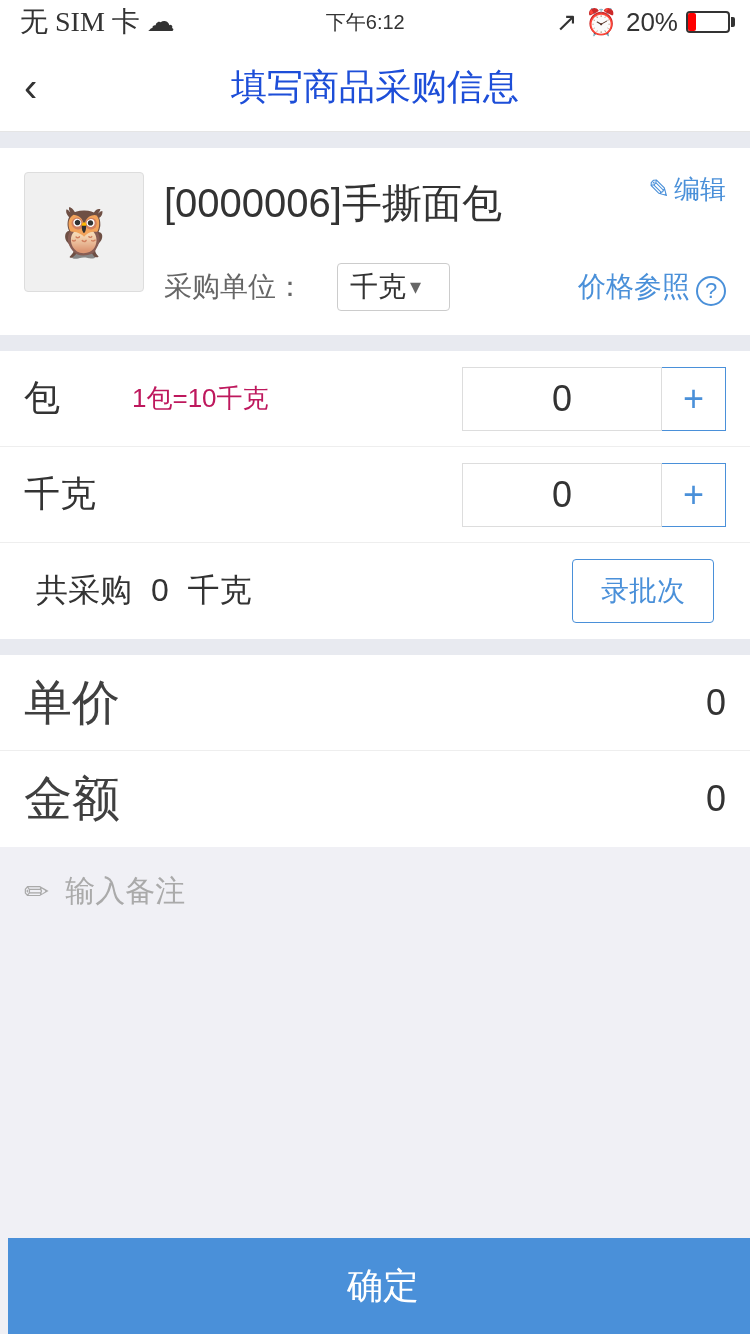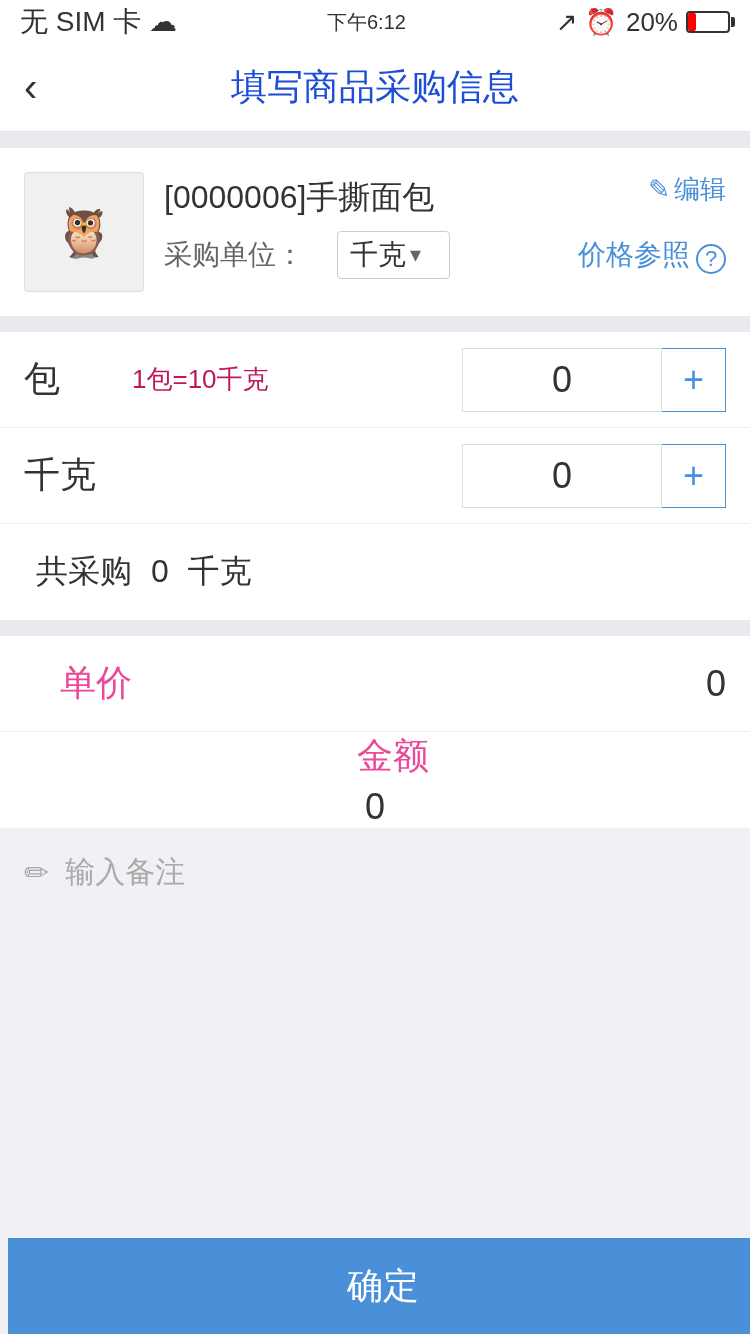--- a/index.html
+++ b/index.html
@@ -18,21 +18,21 @@
       width: 750px;
       height: 44px;
       background: #fff;
       display: flex;
       align-items: center;
       justify-content: space-between;
       padding: 0 20px;
       font-size: 28px;
       font-weight: 500;
     }
-    .status-left { display: flex; align-items: flex-start; gap: 10px; }
+    .status-left { display: flex; align-items: flex-start; gap: 10px; font-family: Liberation Serif, serif; }
     .status-center { font-size: 20px; font-weight: 400; text-align: center; }
     .status-right { display: flex; align-items: center; gap: 8px; font-size: 26px; }
     .battery-icon {
       width: 44px; height: 22px; border: 2px solid #333; border-radius: 4px; position: relative; display: inline-block;
     }
     .battery-icon::after {
       content: ''; position: absolute; right: -7px; top: 50%; transform: translateY(-50%);
       width: 4px; height: 10px; background: #333; border-radius: 0 2px 2px 0;
     }
     .battery-fill {
@@ -82,22 +82,22 @@
       overflow: hidden;
     }
     .product-owl {
       font-size: 48px; color: #888;
     }
     .product-info {
       flex: 1;
       padding-top: 4px;
     }
     .product-name {
-      font-size: 32px; color: #333; font-weight: 500;
-      margin-bottom: 11px;
+      font-size: 40px; color: #333; font-weight: 500;
+      margin-bottom: 32px;
     }
     .product-unit-row {
       display: flex; align-items: center; gap: 33px;
     }
     .unit-label { font-size: 28px; color: #666; }
     .unit-select {
       border: 1px solid #ccc; border-radius: 4px;
       padding: 4px 28px 4px 12px;
       font-size: 28px; color: #333;
       background: #fff;
@@ -183,21 +183,21 @@
     .price-section {
       background: #fff;
       margin-top: 0;
     }
     .price-row {
       display: flex; align-items: center;
       padding: 0 24px;
       height: 96px;
       border-bottom: 1px solid #eee;
     }
-    .price-row-label { font-size: 36px; color: #ec4899; flex: 1; margin-left: 36px; }
+    .price-row-label { font-size: 48px; color: #404040; flex: 1; }
     .price-row-value { font-size: 36px; color: #333; }
 
     
     .remark-section {
       background: #f0f0f5;
       padding: 24px;
       display: flex; align-items: center; gap: 16px;
       min-height: 80px;
     }
     .remark-icon { font-size: 30px; color: #aaa; }
@@ -307,30 +307,31 @@
     </div>
   </div>
 </div>
 
 <div class="total-row">
   <span class="total-label">
     <span>共采购</span>
     <span style="margin:0 10px;">0</span>
     <span>千克</span>
   </span>
+  <button class="record-btn">录批次</button>
 </div>
 
 <div class="divider-thick"></div>
 
 <div class="price-section">
   <div class="price-row">
     <span class="price-row-label">单价</span>
     <span class="price-row-value">0</span>
   </div>
-  <div class="price-row" style="border-bottom: none; flex-direction: column;">
+  <div class="price-row" style="border-bottom: none;">
     <span class="price-row-label">金额</span>
     <span class="price-row-value">0</span>
   </div>
 </div>
 
 <div class="remark-section">
   <span class="remark-icon">✏</span>
   <span class="remark-placeholder">输入备注</span>
 </div>
 

